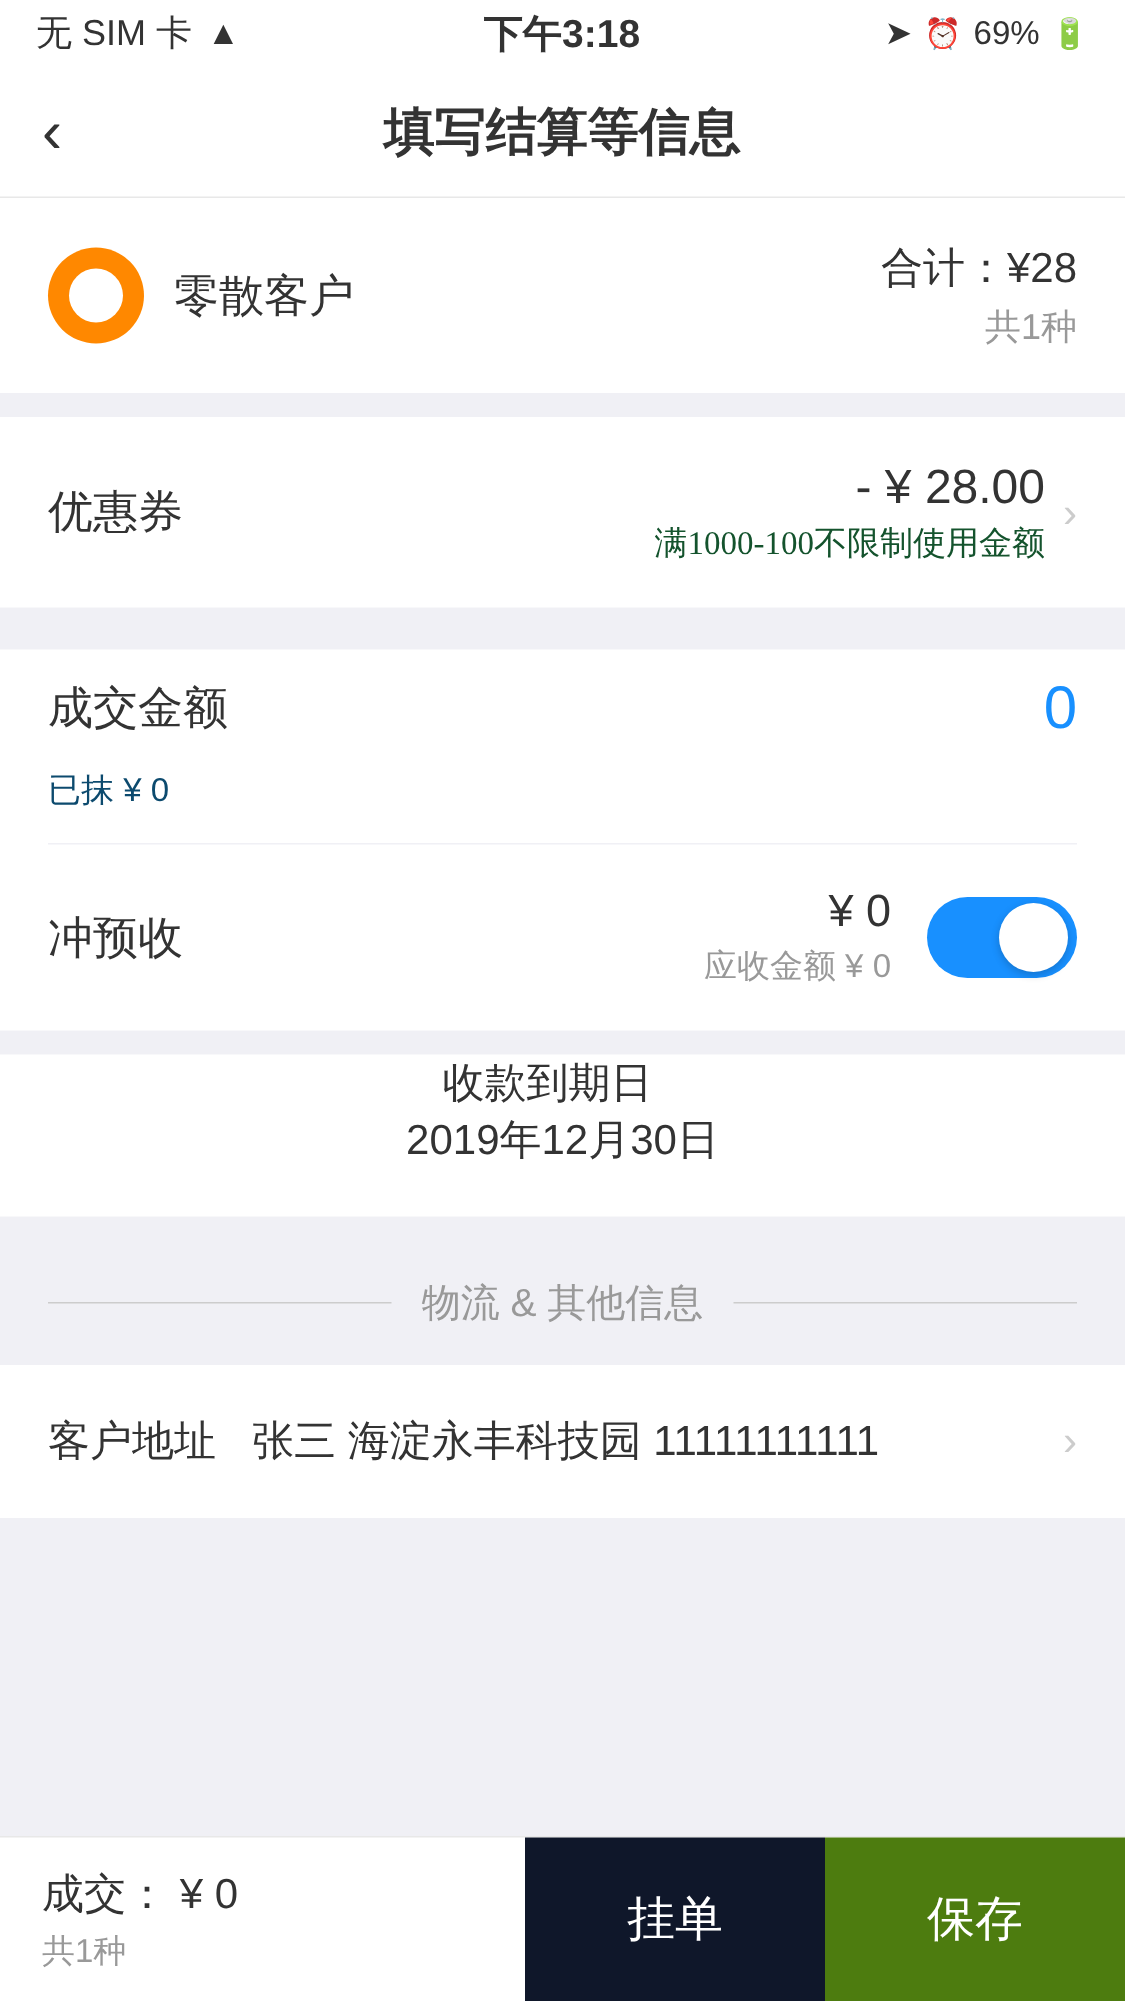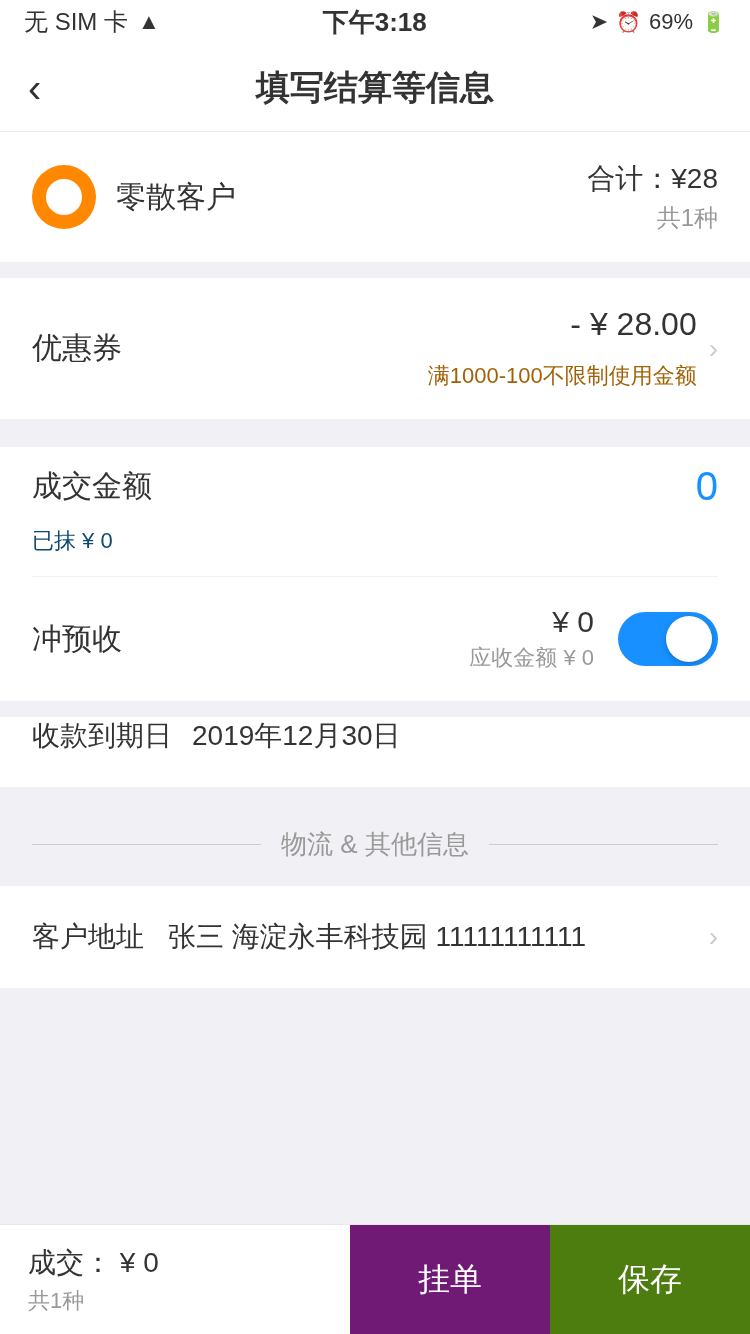--- a/index.html
+++ b/index.html
@@ -139,22 +139,23 @@
     .coupon-info {
       text-align: right;
     }
     .coupon-amount {
       font-size: 32px;
       color: #333;
       font-weight: 500;
     }
     .coupon-desc {
       font-size: 22px;
-      color: #a16207;
-      margin-top: 18px;
+      color: #14532d;
+      margin-top: 4px;
+      font-family: Liberation Serif, serif;
     }
     .chevron-right {
       font-size: 28px;
       color: #ccc;
     }
 
     
     .transaction-section {
       background: #fff;
       margin-bottom: 16px;
@@ -250,20 +251,21 @@
       padding: 34px 32px;
     }
     .debt-label {
       font-size: 30px;
       color: #333;
     }
     .due-date-row {
       display: flex;
       align-items: center;
       padding: 0 32px 32px;
+      flex-direction: column;
     }
     .due-date-label {
       font-size: 28px;
       color: #333;
       margin-right: 20px;
     }
     .due-date-value {
       font-size: 28px;
       color: #333;
     }
@@ -328,21 +330,21 @@
       padding: 0 28px;
     }
     .bottom-count {
       font-size: 22px;
       color: #999;
       margin-top: 4px;
     }
     .btn-pending {
       width: 200px;
       height: 110px;
-      background: #701a75;
+      background: #0f172a;
       display: flex;
       align-items: center;
       justify-content: center;
       font-size: 32px;
       color: #fff;
       cursor: pointer;
       font-family: Liberation Serif, serif;
     }
     .btn-save {
       width: 200px;

